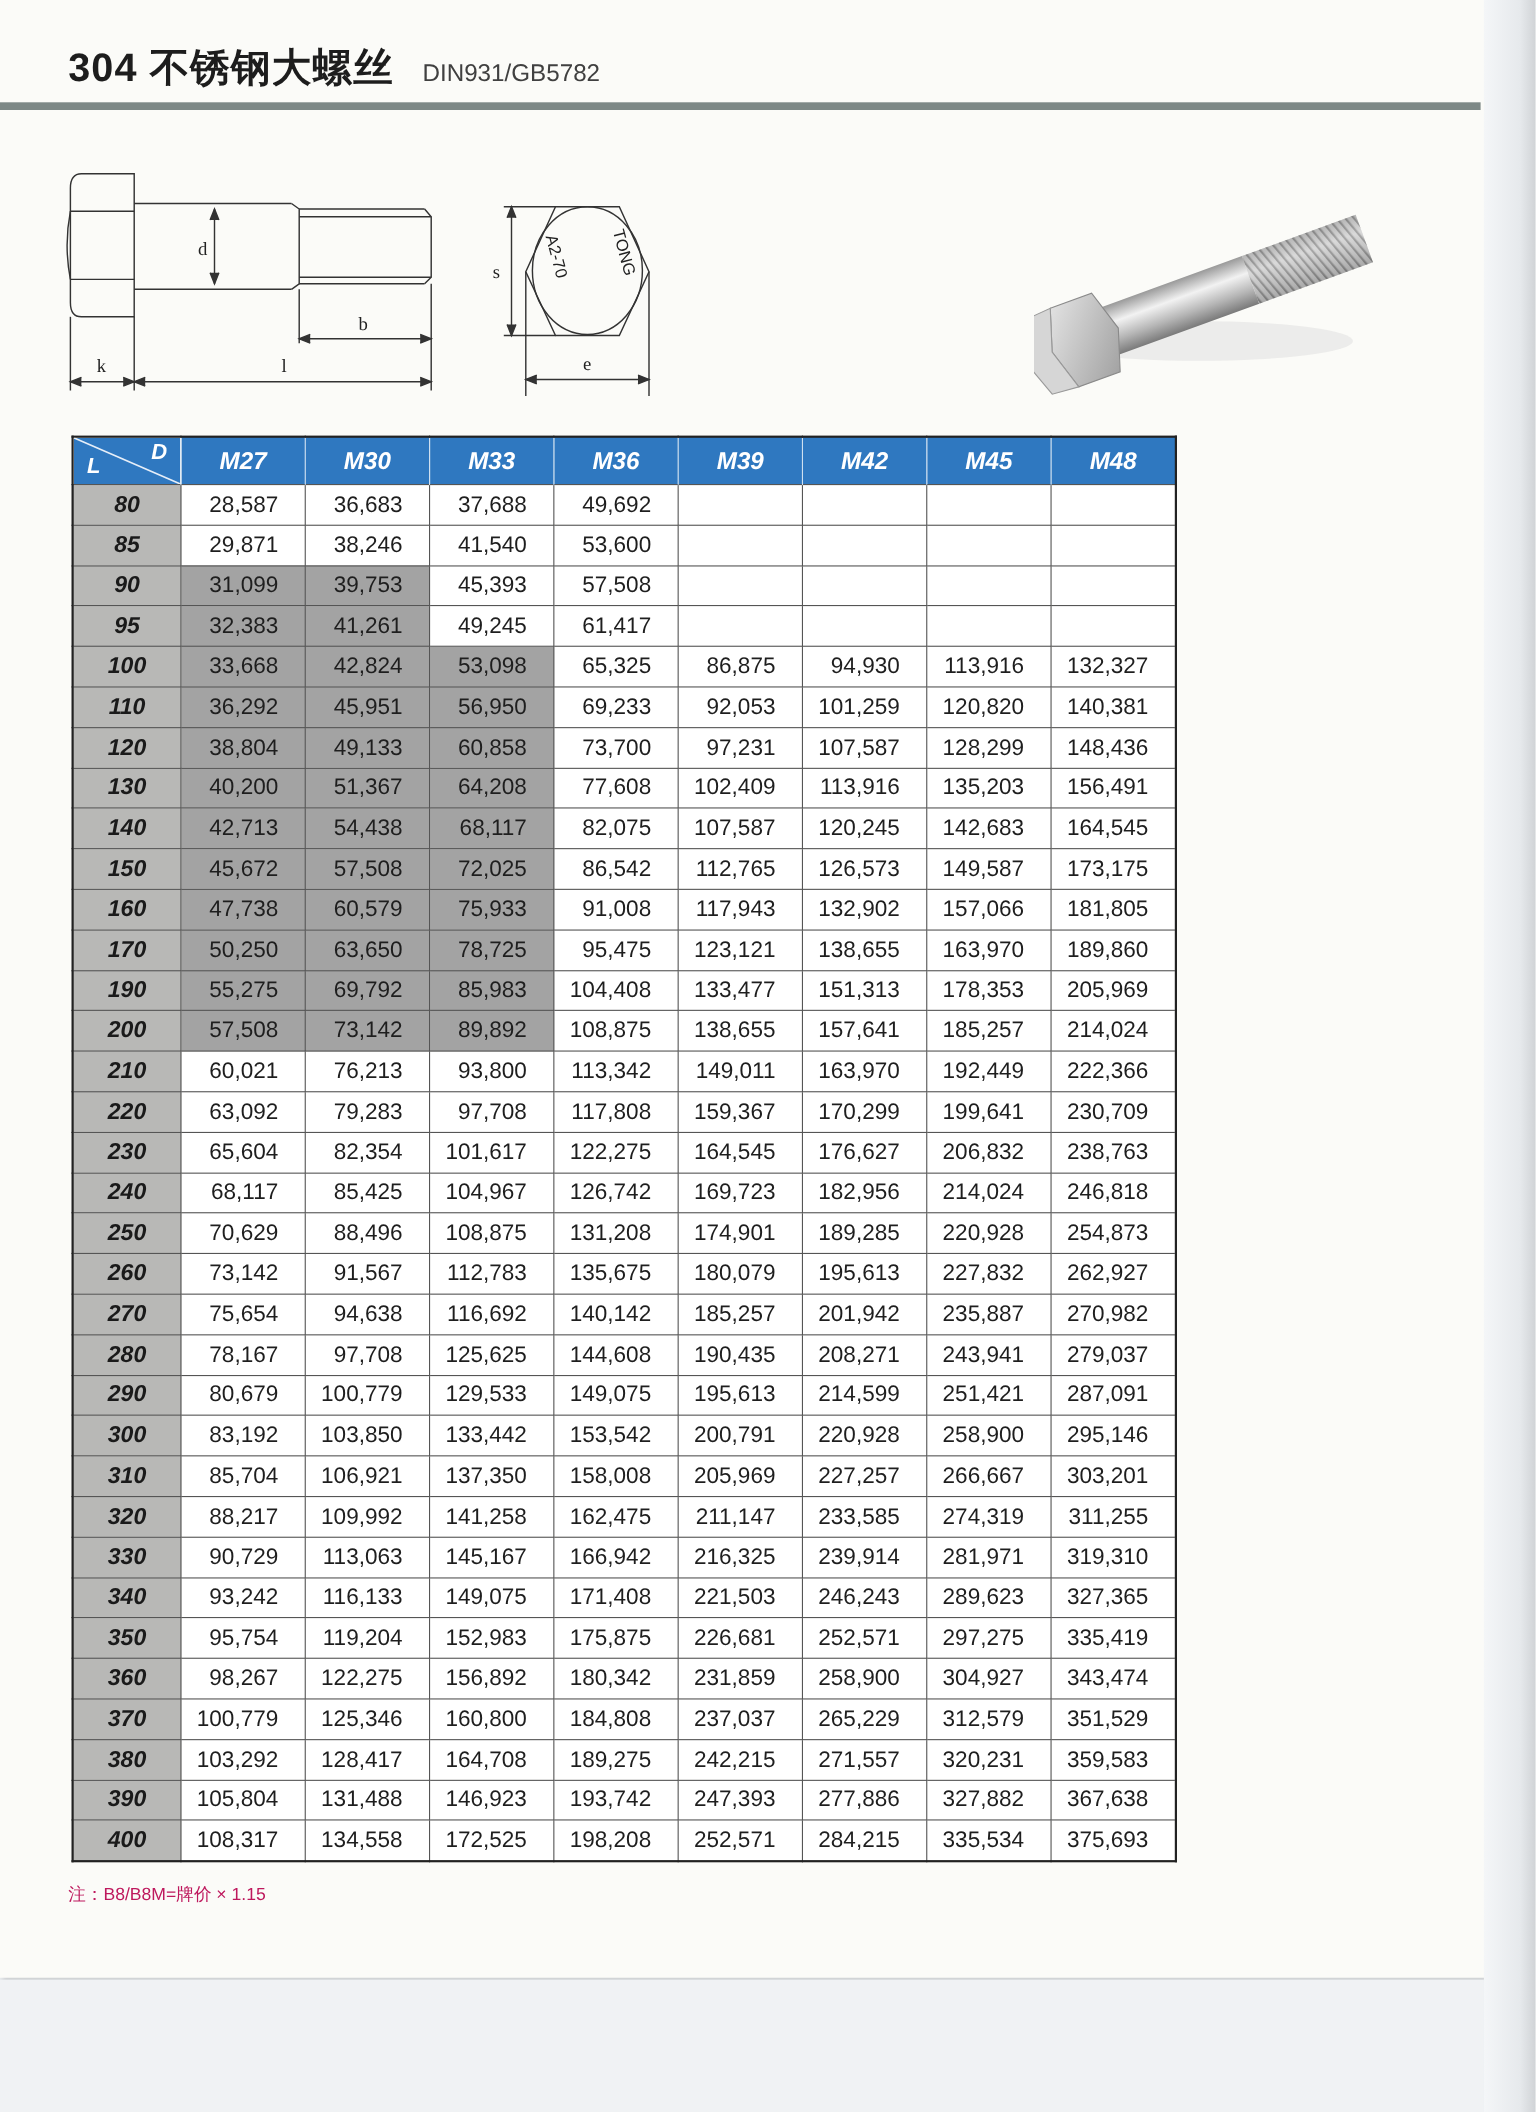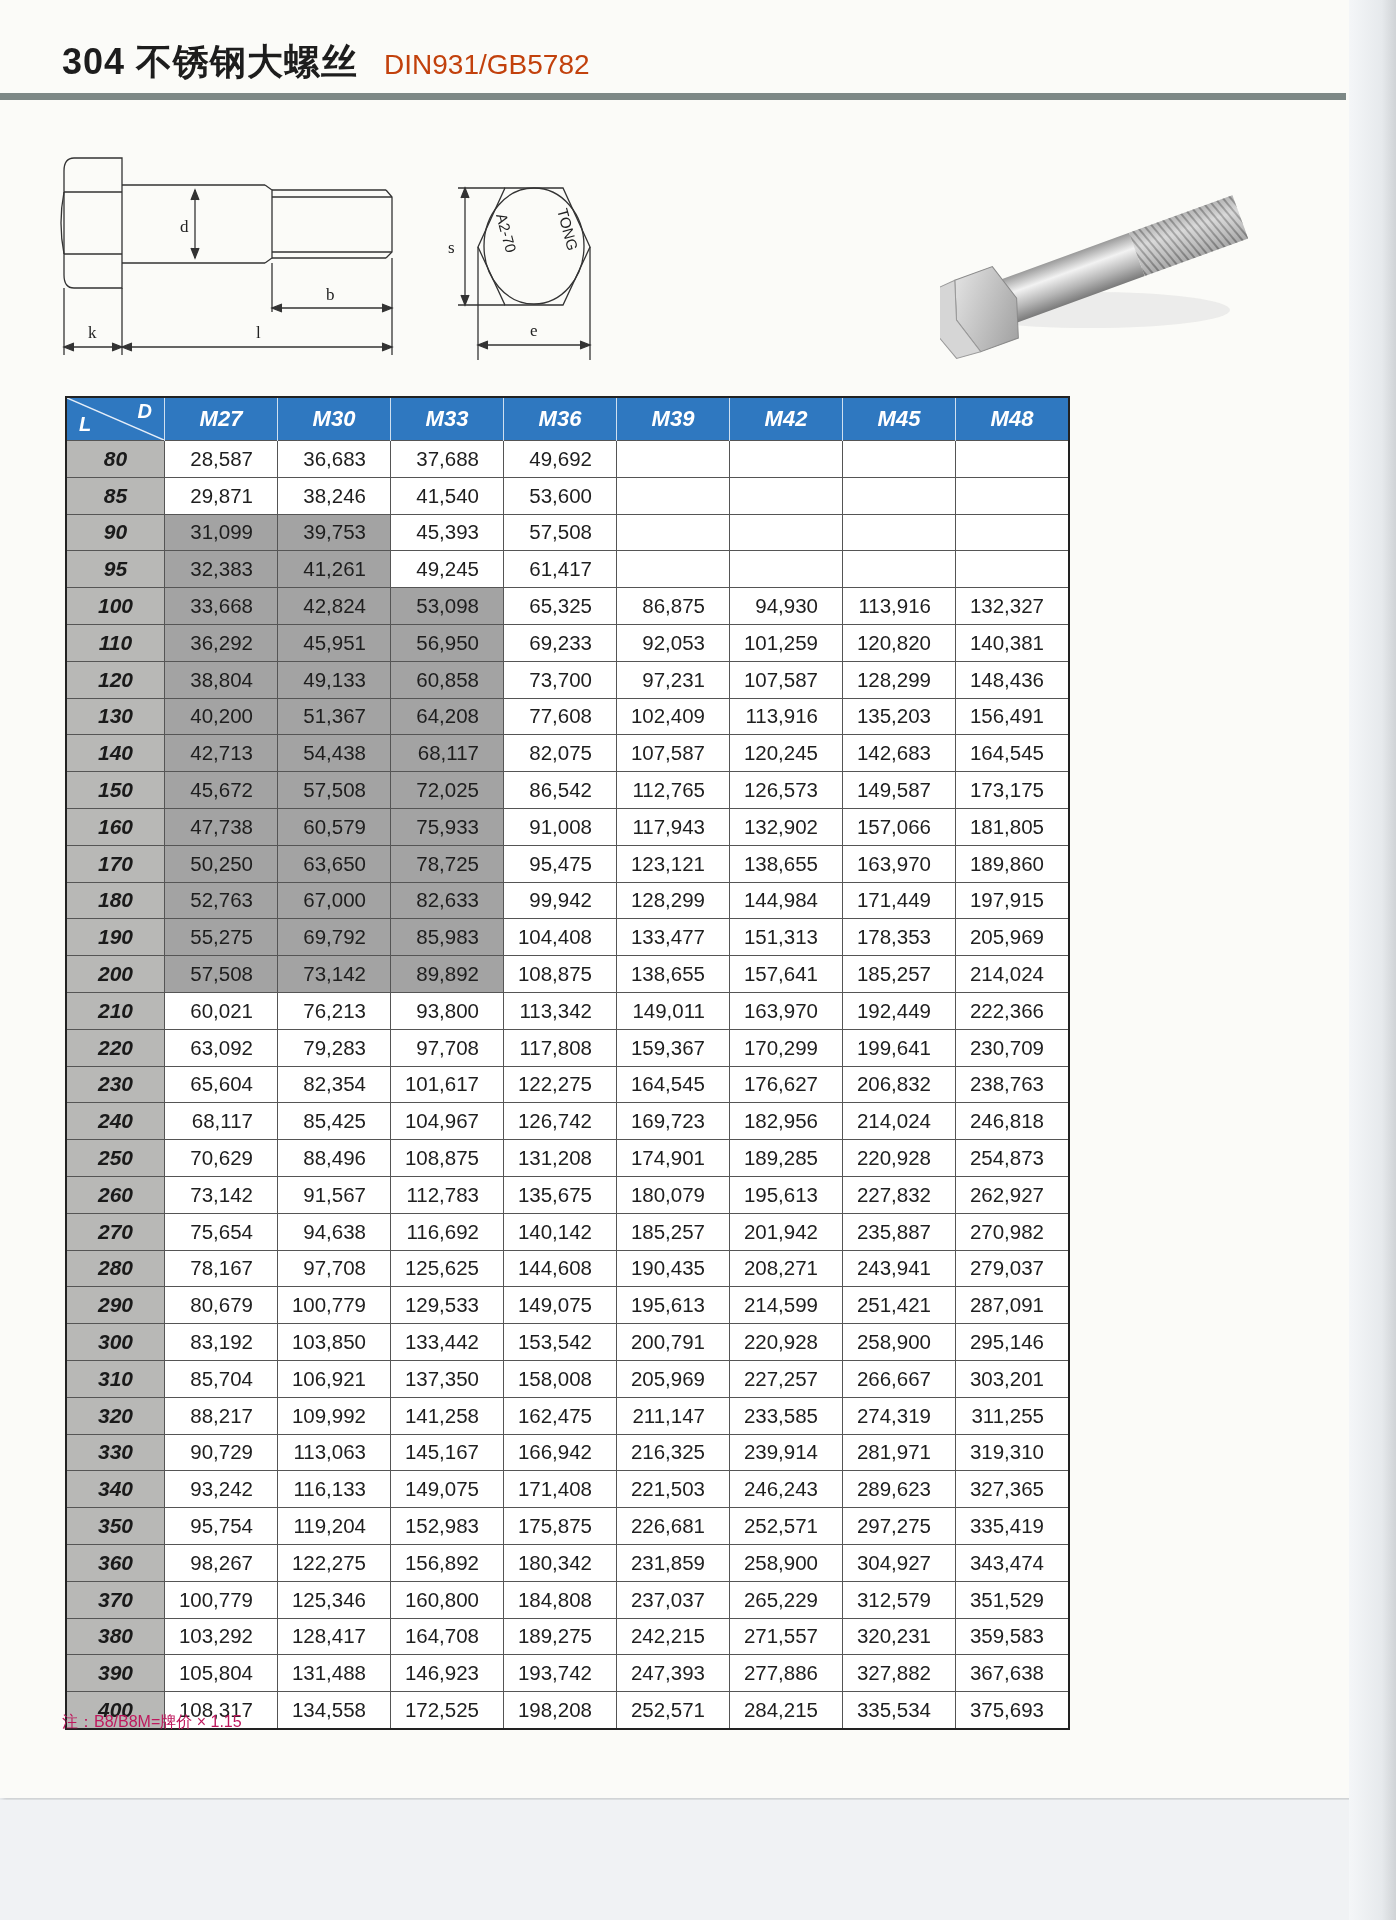--- a/index.html
+++ b/index.html
@@ -2,21 +2,21 @@
 <html><head>
 <meta charset="utf-8">
 <style>
   html,body{margin:0;padding:0;}
   body{width:1396px;height:1920px;background:#e9ecef;position:relative;overflow:hidden;font-family:"Liberation Sans",sans-serif;color:#222;}
   .page{position:absolute;left:0;top:0;width:1346px;height:1798px;background:#fbfbf8;border-right:2px solid #6a6a6a;box-shadow:3px 0 4px rgba(0,0,0,0.25);padding-left:20px;}
   .spine{position:absolute;left:1349px;top:0;width:47px;height:1920px;background:linear-gradient(90deg,#f4f6f8,#e6e9ec 70%,#d0d3d6);}
   .bottom-strip{position:absolute;left:0;top:1800px;width:1349px;height:120px;background:#f0f2f4;}
   .title{position:absolute;left:62px;top:38px;display:flex;align-items:baseline;white-space:nowrap;}
   .title .main{font-size:36px;font-weight:bold;color:#1d1d1d;letter-spacing:1px;}
-  .title .std{font-size:28px;color:#c2410c;margin-left:26px;}
+  .title .std{font-size:22px;color:#404040;margin-left:26px;}
   .rule{position:absolute;left:0;top:93px;width:1346px;height:7px;background:#7d8886;}
   .diagram{position:absolute;left:60px;top:140px;}
   .photo{position:absolute;left:940px;top:160px;}
   table.price{position:absolute;left:65px;top:396px;border-collapse:collapse;border:2px solid #222;}
   table.price th{background:#2f78c0;color:#fff;font-style:italic;font-weight:bold;font-size:22px;height:42px;border-right:1px solid #cfe0f0;padding:0;}
   table.price th.corner{width:97px;position:relative;}
   table.price td{height:35.8px;border:1px solid #555;font-size:20.5px;text-align:right;padding:0 24px 0 0;background:#fff;color:#1e1e1e;}
   table.price td.len{background:#b8b8b6;text-align:center;font-weight:bold;font-style:italic;font-size:21px;padding:0;color:#1a1a1a;}
   table.price td.hl{background:#a3a3a3;}
   .col{width:112px;margin-left:35px;}
@@ -271,31 +271,20 @@
           <td class="hl">50,250</td>
           <td class="hl">63,650</td>
           <td class="hl">78,725</td>
           <td>95,475</td>
           <td>123,121</td>
           <td>138,655</td>
           <td>163,970</td>
           <td>189,860</td>
         </tr>
         <tr>
-          <td class="len">180</td>
-          <td class="hl">52,763</td>
-          <td class="hl">67,000</td>
-          <td class="hl">82,633</td>
-          <td>99,942</td>
-          <td>128,299</td>
-          <td>144,984</td>
-          <td>171,449</td>
-          <td>197,915</td>
-        </tr>
-        <tr>
           <td class="len">190</td>
           <td class="hl">55,275</td>
           <td class="hl">69,792</td>
           <td class="hl">85,983</td>
           <td>104,408</td>
           <td>133,477</td>
           <td>151,313</td>
           <td>178,353</td>
           <td>205,969</td>
         </tr>

